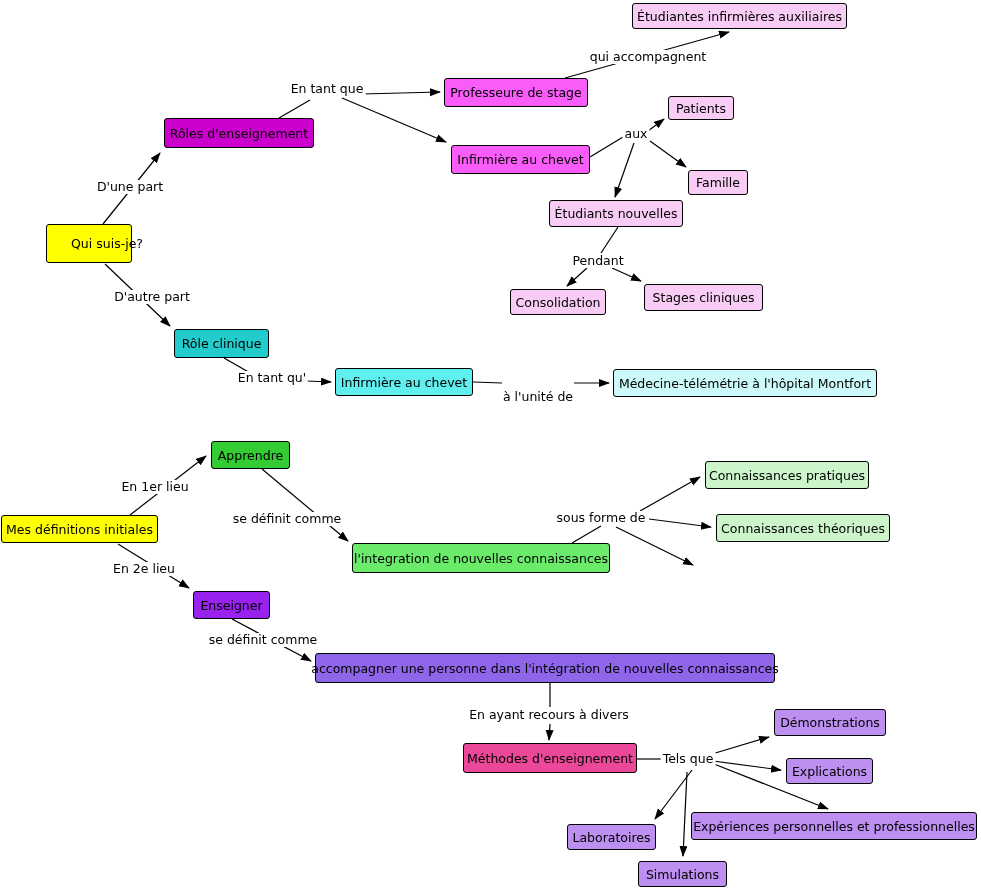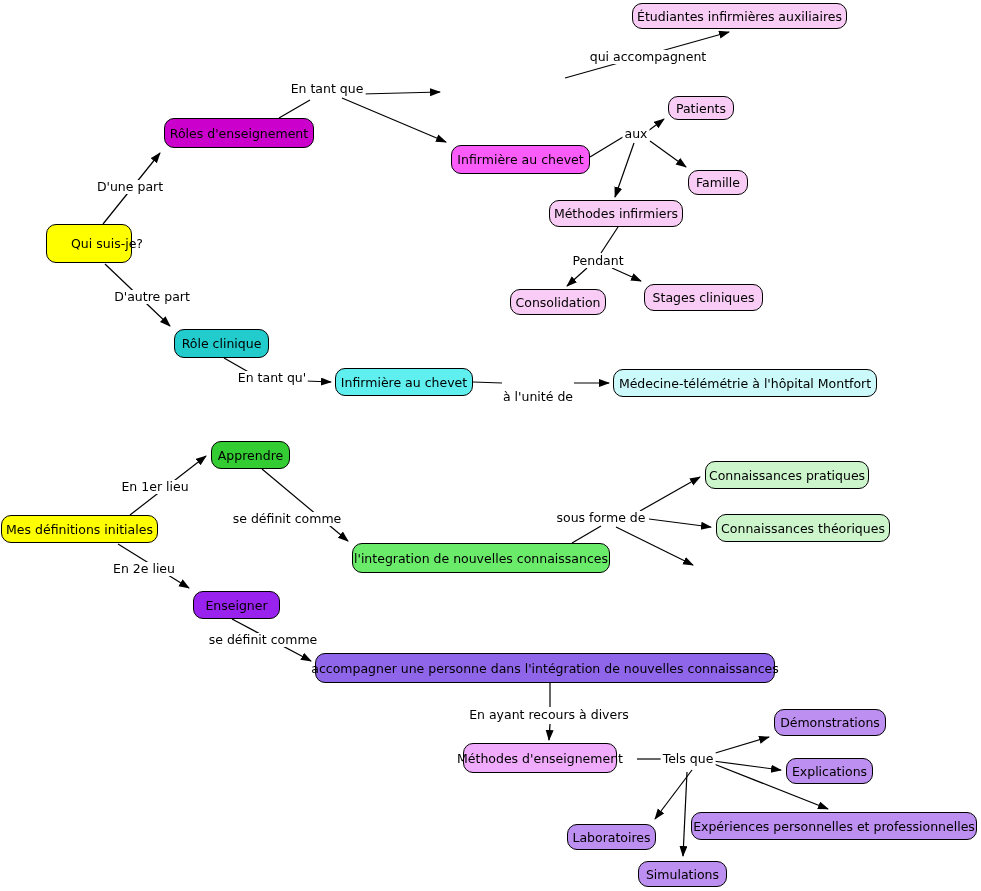--- a/index.html
+++ b/index.html
@@ -12,21 +12,21 @@
   }
   #edges{
     position:absolute;left:0;top:0;width:981px;height:891px;
     pointer-events:none;
   }
   .node{
     position:absolute;
     box-sizing:border-box;
     display:flex;align-items:center;justify-content:center;
     border:1.2px solid #000000;
-    border-radius:10px;
+    border-radius:3px;
     font-size:12.5px;
     color:#000000;
     white-space:nowrap;
     padding:0 4px;
     cursor:default;
   }
   .edge-label{
     position:absolute;
     transform:translate(-50%,-50%);
     background:#ffffff;
@@ -77,38 +77,39 @@
       <line x1="637" y1="759" x2="663" y2="759" stroke="#000000" stroke-width="1.2"></line>
       <line x1="712" y1="754" x2="769" y2="737" stroke="#000000" stroke-width="1.2" marker-end="url(#arrow)"></line>
       <line x1="713" y1="761" x2="781" y2="770" stroke="#000000" stroke-width="1.2" marker-end="url(#arrow)"></line>
       <line x1="714" y1="764" x2="828" y2="809" stroke="#000000" stroke-width="1.2" marker-end="url(#arrow)"></line>
       <line x1="692" y1="770" x2="655" y2="819" stroke="#000000" stroke-width="1.2" marker-end="url(#arrow)"></line>
       <line x1="687" y1="772" x2="683" y2="856" stroke="#000000" stroke-width="1.2" marker-end="url(#arrow)"></line>
     </svg>
 
 <div class="node" style="left: 46px; top: 224px; width: 86px; height: 39px; background: rgb(255, 255, 0); padding-left: 40px;">Qui suis-je?</div>
     <div class="node" style="left: 164px; top: 118px; width: 150px; height: 30px; background: rgb(204, 0, 204);">Rôles d'enseignement</div>
+    <div class="node" style="left: 444px; top: 78px; width: 144px; height: 29px; background: rgb(249, 92, 249);">Professeure de stage</div>
     <div class="node" style="left: 451px; top: 145px; width: 139px; height: 29px; background: rgb(249, 92, 249);">Infirmière au chevet</div>
     <div class="node" style="left: 632px; top: 3px; width: 215px; height: 26px; background: rgb(248, 204, 244);">Étudiantes infirmières auxiliaires</div>
     <div class="node" style="left: 668px; top: 96px; width: 66px; height: 24px; background: rgb(248, 204, 244);">Patients</div>
     <div class="node" style="left: 688px; top: 170px; width: 60px; height: 25px; background: rgb(248, 204, 244);">Famille</div>
-    <div class="node" style="left: 549px; top: 200px; width: 134px; height: 27px; background: rgb(248, 204, 244);">Méthodes infirmiers</div>
+    <div class="node" style="left: 549px; top: 200px; width: 134px; height: 27px; background: rgb(248, 204, 244);">Étudiants nouvelles</div>
     <div class="node" style="left: 510px; top: 289px; width: 96px; height: 26px; background: rgb(248, 204, 244);">Consolidation</div>
     <div class="node" style="left: 644px; top: 284px; width: 119px; height: 27px; background: rgb(248, 204, 244);">Stages cliniques</div>
     <div class="node" style="left: 174px; top: 329px; width: 95px; height: 29px; background: rgb(34, 204, 204);">Rôle clinique</div>
     <div class="node" style="left: 335px; top: 368px; width: 138px; height: 28px; background: rgb(95, 239, 239);">Infirmière au chevet</div>
     <div class="node" style="left: 613px; top: 369px; width: 264px; height: 28px; background: rgb(204, 249, 249);">Médecine-télémétrie à l'hôpital Montfort</div>
     <div class="node" style="left: 1px; top: 515px; width: 157px; height: 28px; background: rgb(255, 255, 0);">Mes définitions initiales</div>
     <div class="node" style="left: 211px; top: 441px; width: 79px; height: 28px; background: rgb(51, 204, 51);">Apprendre</div>
-    <div class="node" style="left: 193px; top: 591px; width: 87px; height: 28px; background: rgb(153, 34, 238);">Enseigner</div>
+    <div class="node" style="left: 193px; top: 591px; width: 77px; height: 28px; background: rgb(153, 34, 238);">Enseigner</div>
     <div class="node" style="left: 705px; top: 461px; width: 164px; height: 28px; background: rgb(204, 245, 204);">Connaissances pratiques</div>
     <div class="node" style="left: 352px; top: 543px; width: 258px; height: 30px; background: rgb(106, 235, 106);">l'integration de nouvelles connaissances</div>
     <div class="node" style="left: 716px; top: 514px; width: 174px; height: 28px; background: rgb(204, 245, 204);">Connaissances théoriques</div>
     <div class="node" style="left: 315px; top: 653px; width: 460px; height: 30px; background: rgb(143, 102, 234);">accompagner une personne dans l'intégration de nouvelles connaissances</div>
-    <div class="node" style="left: 463px; top: 743px; width: 154px; height: 30px; background: #f0abfc;">Méthodes d'enseignement</div>
+    <div class="node" style="left: 463px; top: 743px; width: 174px; height: 30px; background: #ec4899;">Méthodes d'enseignement</div>
     <div class="node" style="left: 774px; top: 709px; width: 112px; height: 27px; background: rgb(189, 143, 240);">Démonstrations</div>
     <div class="node" style="left: 786px; top: 758px; width: 87px; height: 26px; background: rgb(189, 143, 240);">Explications</div>
     <div class="node" style="left: 691px; top: 812px; width: 286px; height: 28px; background: rgb(189, 143, 240);">Expériences personnelles et professionnelles</div>
     <div class="node" style="left: 567px; top: 824px; width: 89px; height: 26px; background: rgb(189, 143, 240);">Laboratoires</div>
     <div class="node" style="left: 638px; top: 861px; width: 89px; height: 26px; background: rgb(189, 143, 240);">Simulations</div>
     <div class="edge-label" style="left: 130px; top: 187px;">D'une part</div>
     <div class="edge-label" style="left: 152px; top: 297px;">D'autre part</div>
     <div class="edge-label" style="left: 327px; top: 89px;">En tant que</div>
     <div class="edge-label" style="left: 648px; top: 57px;">qui accompagnent</div>
     <div class="edge-label" style="left: 636px; top: 134px;">aux</div>

